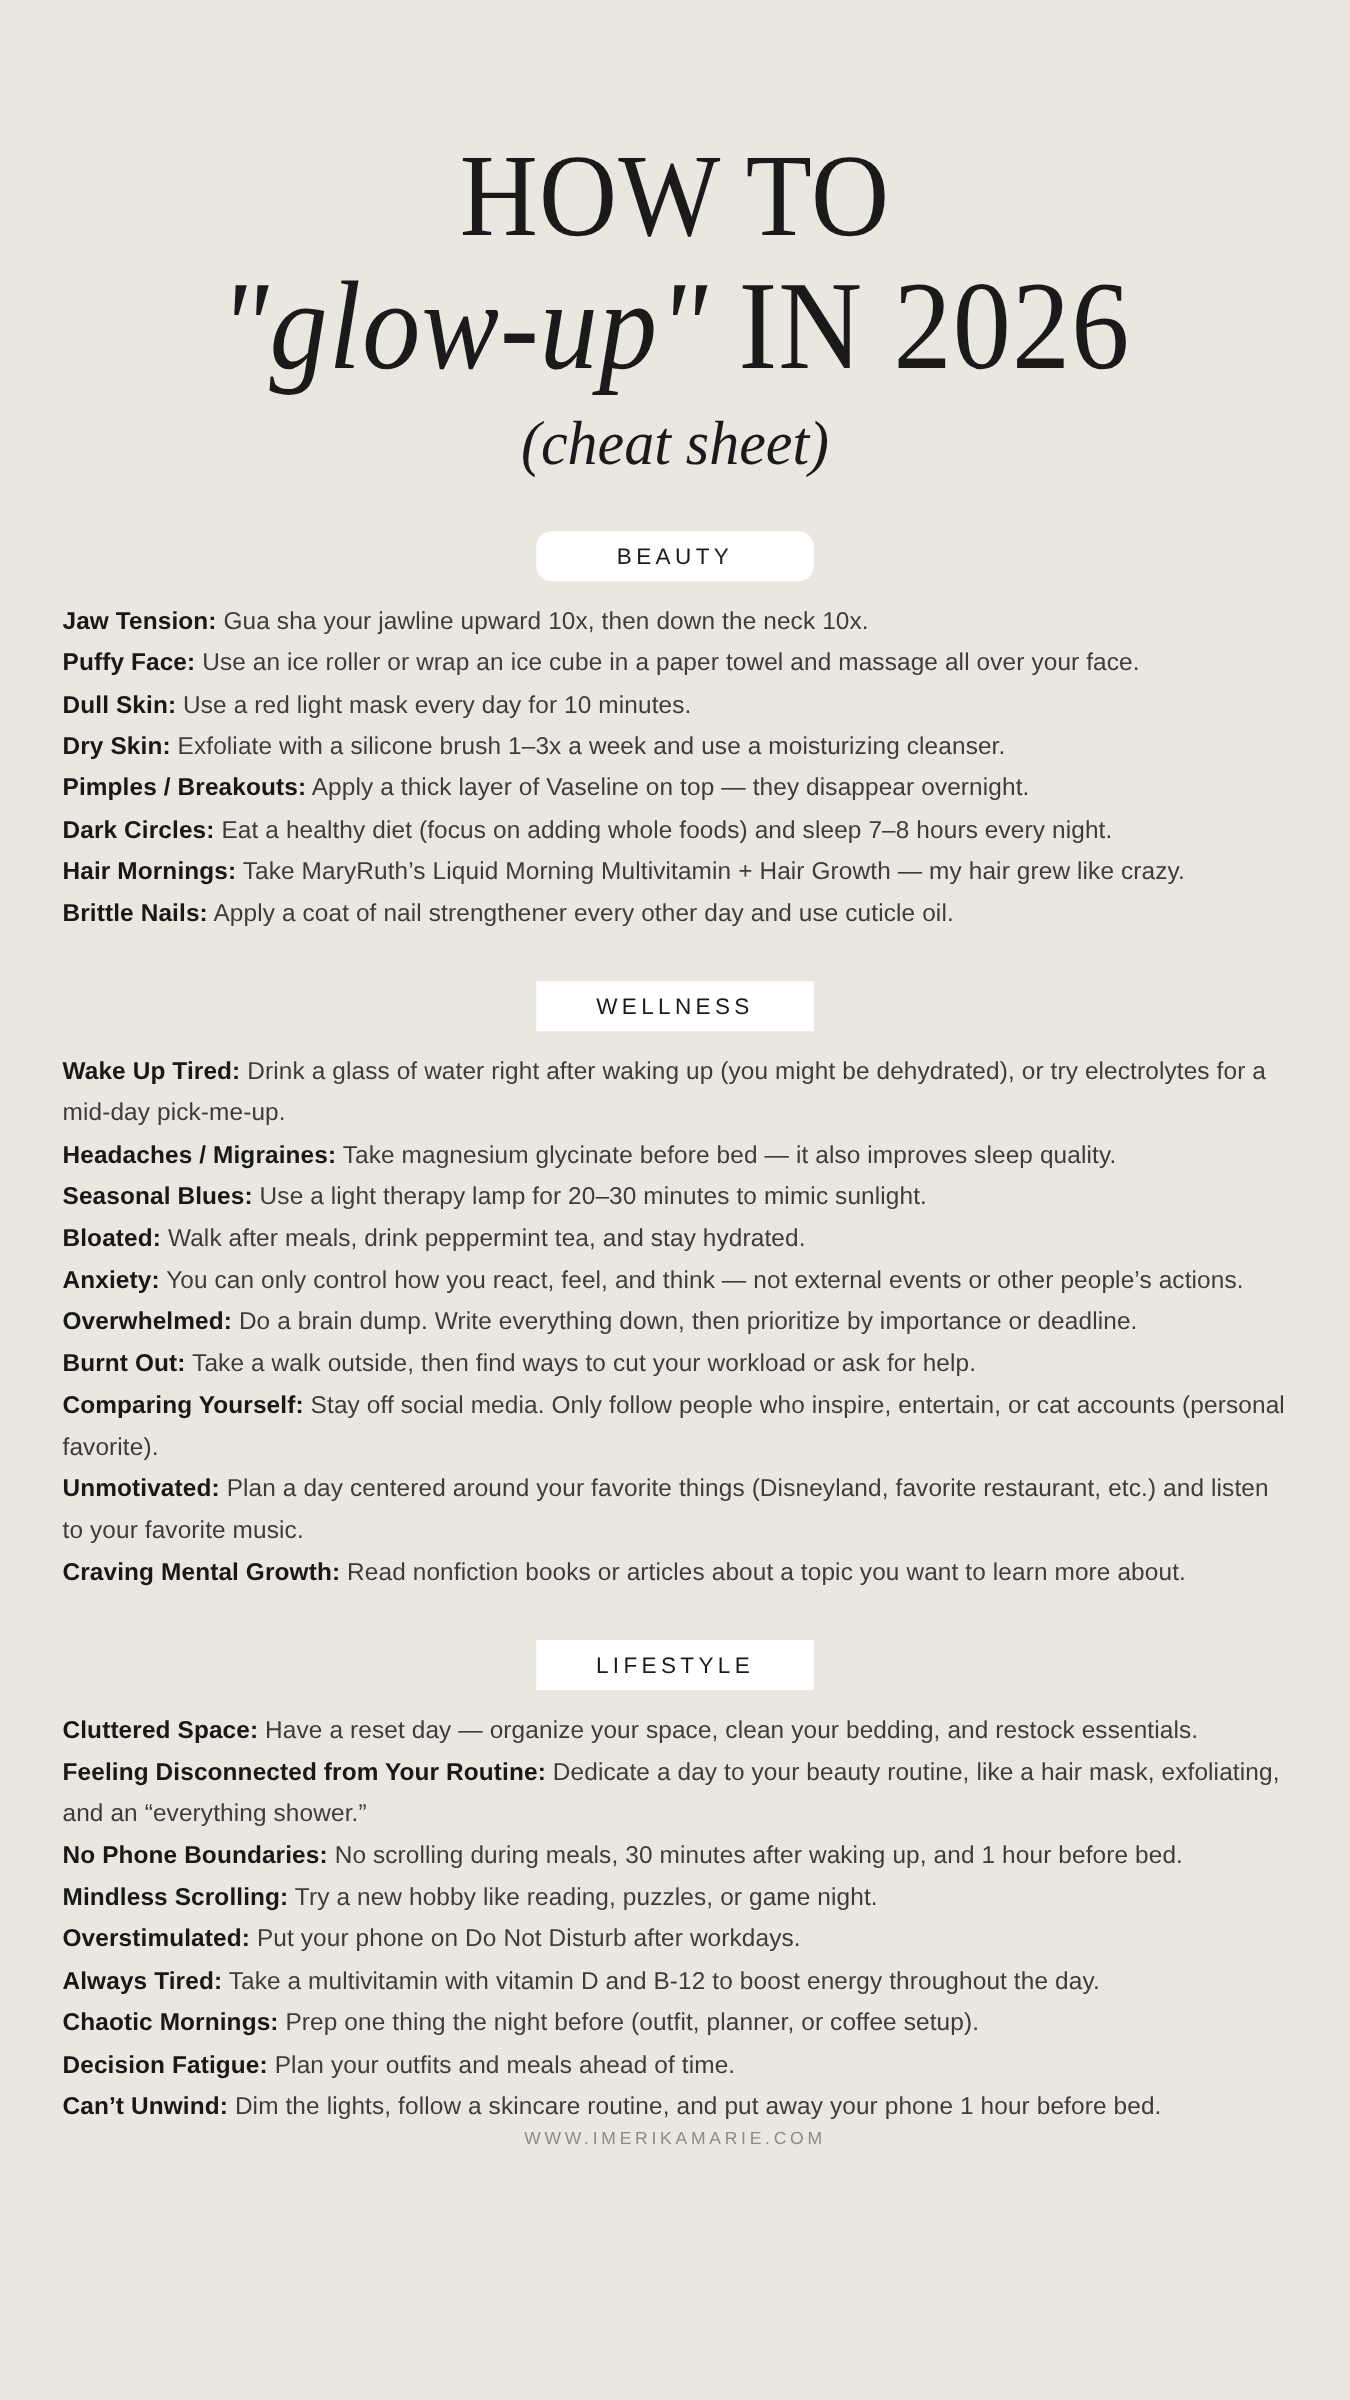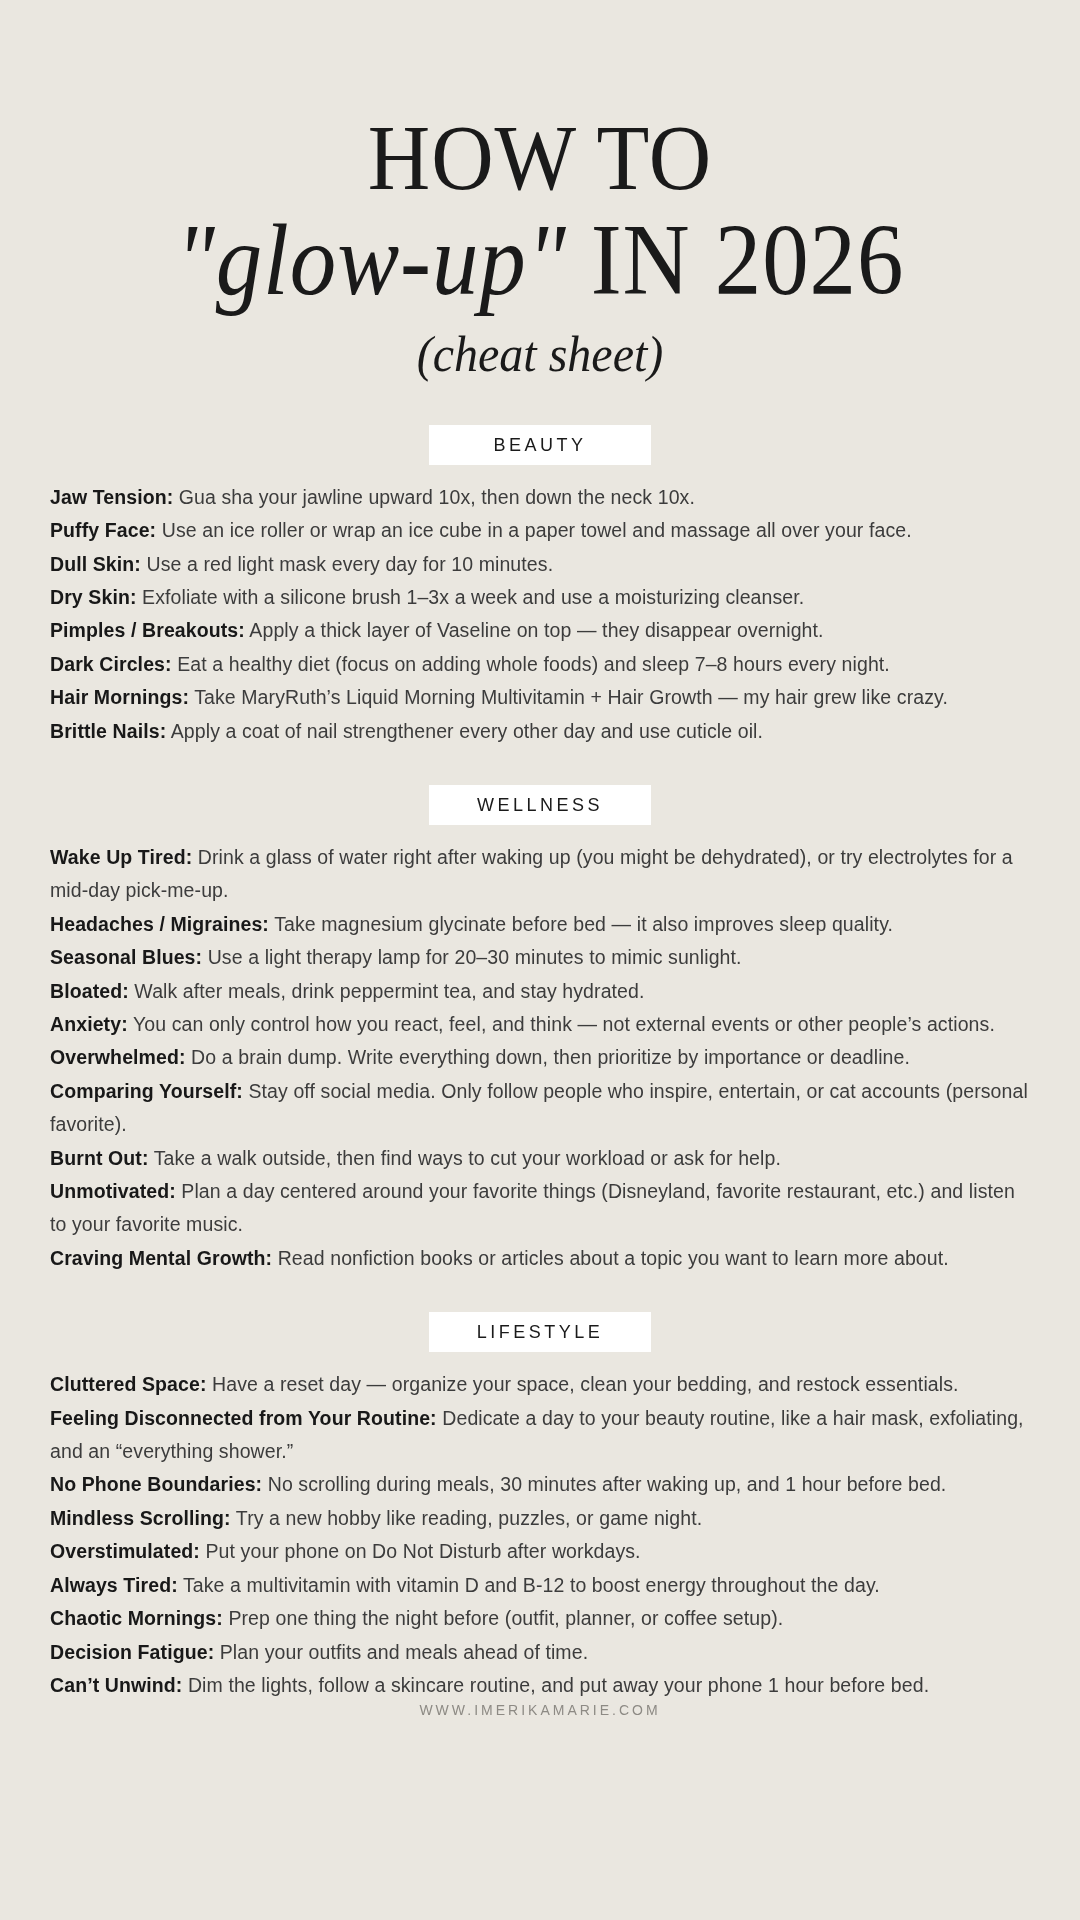--- a/index.html
+++ b/index.html
@@ -46,21 +46,21 @@
     box-sizing: border-box;
     margin: 37px auto 16px auto;
     padding: 10px 0 9px 0;
     background: var(--badge-bg, #ffffff);
     color: var(--ink, #1b1b1b);
     text-align: center;
     font-size: 18px;
     letter-spacing: 3.5px;
     font-weight: 400;
   }
-  .sections > section:first-child .badge { margin-top: 42px; }
+  .sections > section:first-child .badge { margin-top: 42px; border-radius: 12px; }
   .item {
     margin: 0;
     font-size: 19.5px;
     line-height: 33.4px;
     letter-spacing: 0.1px;
     color: var(--text, #3c3c3c);
   }
   .item b {
     color: var(--label, #181818);
     font-weight: 700;
@@ -97,22 +97,22 @@
         <p class="item"><b>Brittle Nails:</b> <span>Apply a coat of nail strengthener every other day and use cuticle oil.</span></p>
       </section>
       <section>
         <div class="badge">WELLNESS</div>
         <p class="item"><b>Wake Up Tired:</b> <span>Drink a glass of water right after waking up (you might be dehydrated), or try electrolytes for a mid-day pick-me-up.</span></p>
         <p class="item"><b>Headaches / Migraines:</b> <span>Take magnesium glycinate before bed — it also improves sleep quality.</span></p>
         <p class="item"><b>Seasonal Blues:</b> <span>Use a light therapy lamp for 20–30 minutes to mimic sunlight.</span></p>
         <p class="item"><b>Bloated:</b> <span>Walk after meals, drink peppermint tea, and stay hydrated.</span></p>
         <p class="item"><b>Anxiety:</b> <span>You can only control how you react, feel, and think — not external events or other people’s actions.</span></p>
         <p class="item"><b>Overwhelmed:</b> <span>Do a brain dump. Write everything down, then prioritize by importance or deadline.</span></p>
+        <p class="item"><b>Burnt Out:</b> <span>Take a walk outside, then find ways to cut your workload or ask for help.</span></p>
         <p class="item"><b>Comparing Yourself:</b> <span>Stay off social media. Only follow people who inspire, entertain, or cat accounts (personal favorite).</span></p>
-        <p class="item"><b>Burnt Out:</b> <span>Take a walk outside, then find ways to cut your workload or ask for help.</span></p>
         <p class="item"><b>Unmotivated:</b> <span>Plan a day centered around your favorite things (Disneyland, favorite restaurant, etc.) and listen to your favorite music.</span></p>
         <p class="item"><b>Craving Mental Growth:</b> <span>Read nonfiction books or articles about a topic you want to learn more about.</span></p>
       </section>
       <section>
         <div class="badge">LIFESTYLE</div>
         <p class="item"><b>Cluttered Space:</b> <span>Have a reset day — organize your space, clean your bedding, and restock essentials.</span></p>
         <p class="item"><b>Feeling Disconnected from Your Routine:</b> <span>Dedicate a day to your beauty routine, like a hair mask, exfoliating, and an “everything shower.”</span></p>
         <p class="item"><b>No Phone Boundaries:</b> <span>No scrolling during meals, 30 minutes after waking up, and 1 hour before bed.</span></p>
         <p class="item"><b>Mindless Scrolling:</b> <span>Try a new hobby like reading, puzzles, or game night.</span></p>
         <p class="item"><b>Overstimulated:</b> <span>Put your phone on Do Not Disturb after workdays.</span></p>

